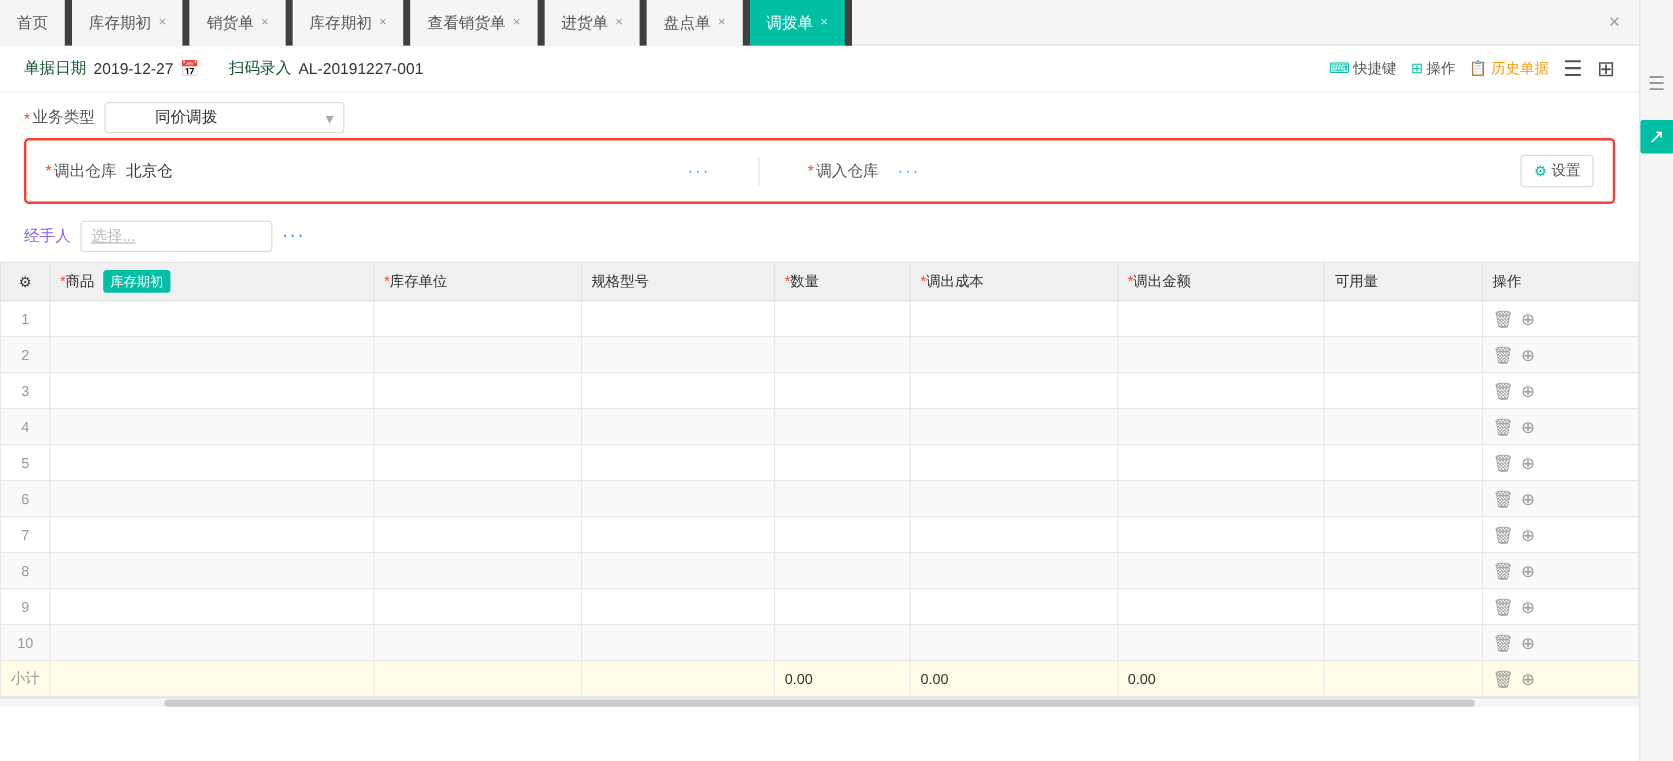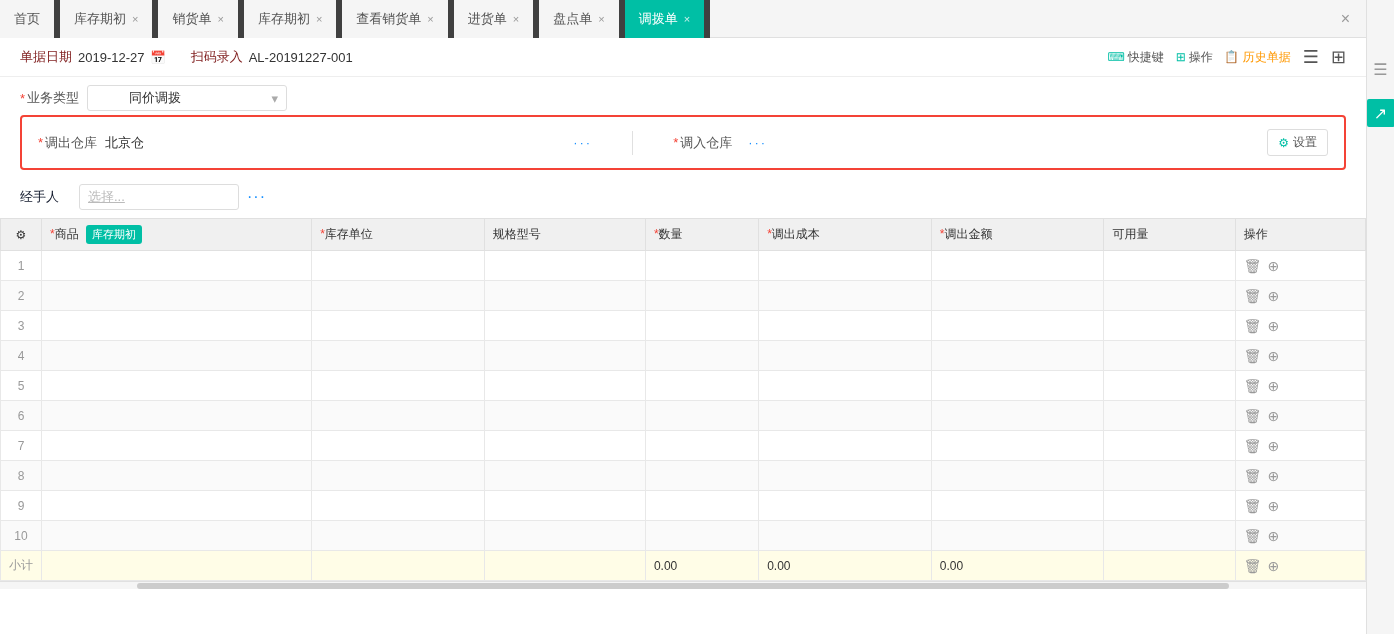--- a/index.html
+++ b/index.html
@@ -28,21 +28,21 @@
     .form-input-box .val { flex: 1; color: #333; }
     .form-input-box .dropdown-arrow { color: #aaa; margin-left: 8px; }
     .ellipsis-btn { color: #1890ff; margin-left: 8px; cursor: pointer; font-size: 16px; letter-spacing: 1px; }
 
     
     .meta-row {
       display: flex; align-items: center; padding: 8px 20px; border-bottom: 1px solid #eee;
       background: #fff;
     }
     .meta-item { display: flex; align-items: center; margin-right: 24px; }
-    .meta-label { color: #7f1d1d; margin-right: 6px; }
+    .meta-label { color: #14532d; margin-right: 6px; }
     .meta-value { color: #333; }
     .meta-icon { margin-left: 6px; color: #1890ff; cursor: pointer; }
     .meta-actions { margin-left: auto; display: flex; align-items: center; gap: 12px; color: #555; cursor: pointer; font-size: 12px; }
     .meta-action-btn { display: flex; align-items: center; gap: 3px; }
 
     
     .highlight-section {
       border: 2px solid #f44336; margin: 0 20px 10px 20px; border-radius: 4px;
       padding: 12px 16px; display: flex; align-items: center; gap: 40px;
     }
@@ -190,21 +190,21 @@
       <span class="hl-label">调入仓库</span>
       <span class="hl-dots">···</span>
     </div>
     <div class="settings-btn">
       <span class="gear">⚙</span>
       <span>设置</span>
     </div>
   </div>
 
   <div style="display:flex; align-items:center; padding: 4px 20px 8px 20px;">
-    <span style="color:#0f172a; margin-right:20px;">经手人</span>
+    <span style="color:#8b5cf6; margin-right:8px;">经手人</span>
     <div class="form-input-box" style="min-width:160px; color:#bbb;text-decoration:underline;">
       <span class="val" style="color:#bbb;">选择...</span>
     </div>
     <span class="ellipsis-btn">···</span>
   </div>
 
   <div class="table-container">
     <table>
       <thead>
         <tr>

